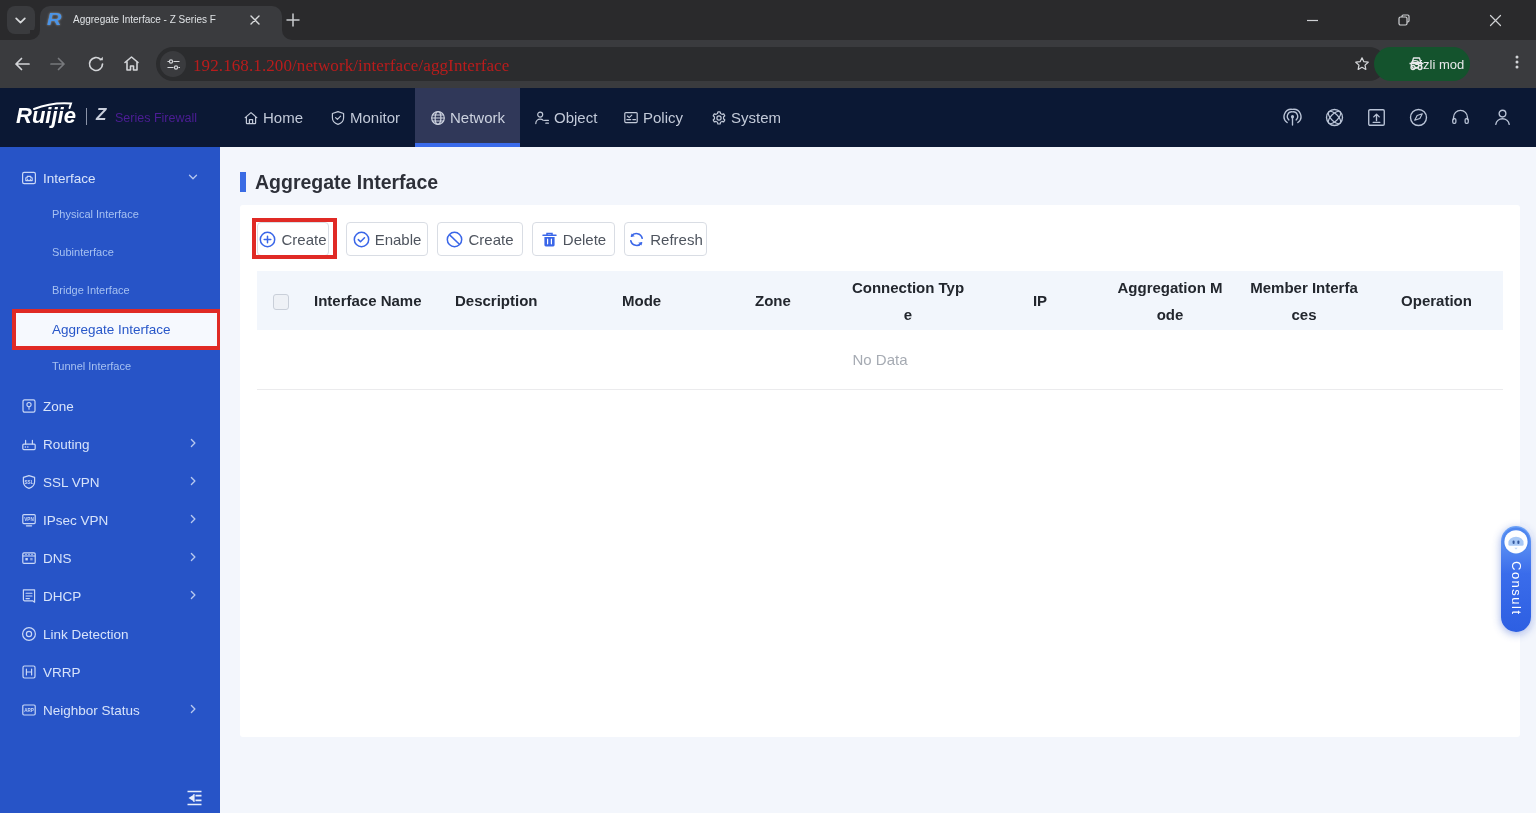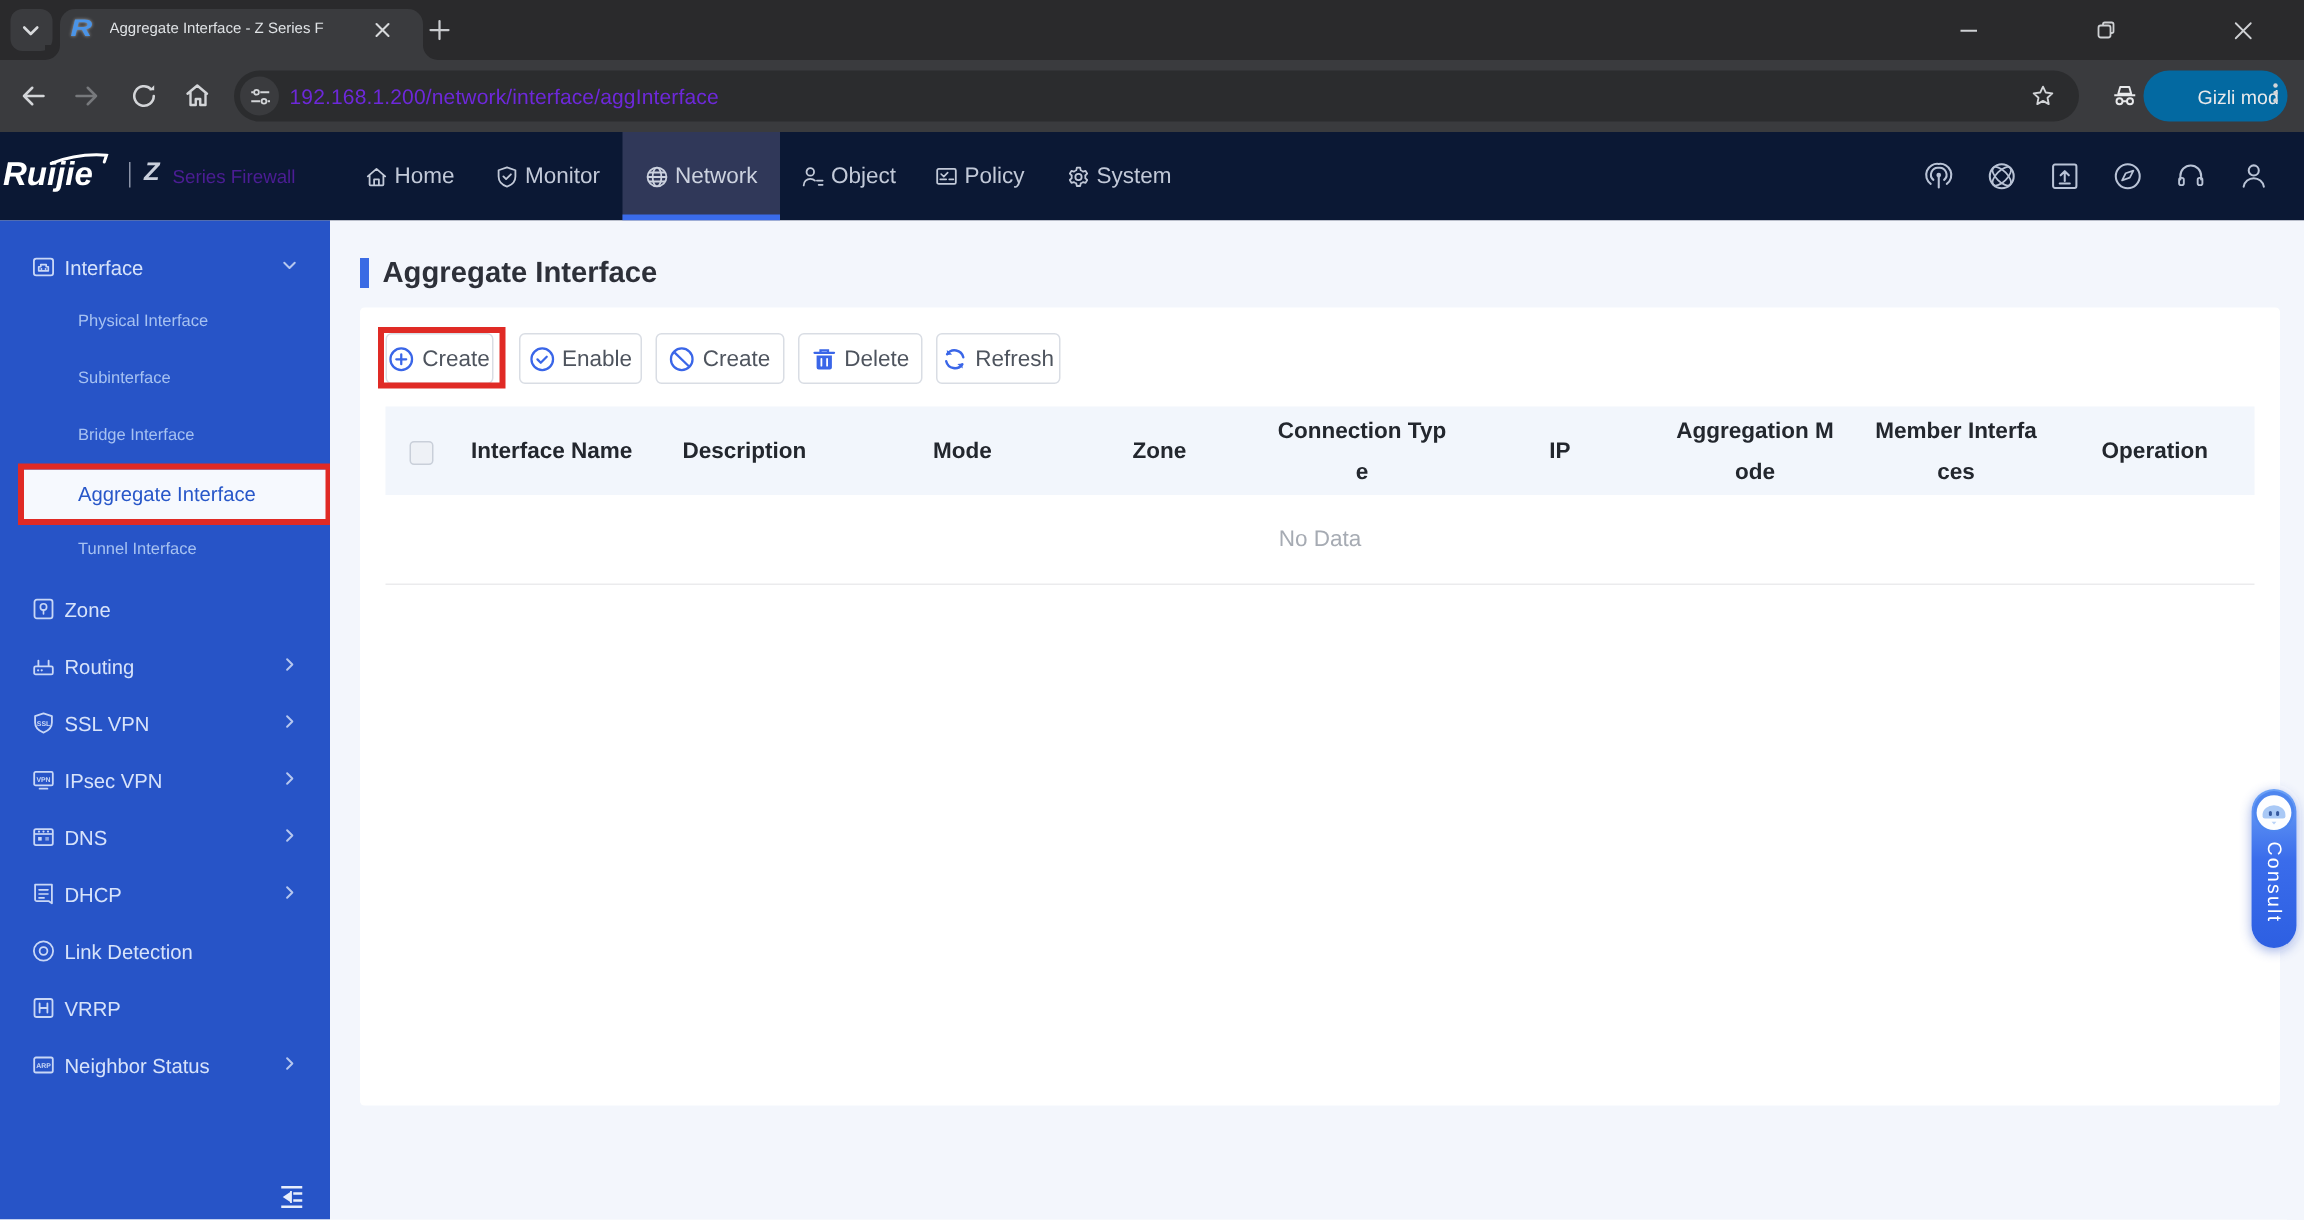--- a/index.html
+++ b/index.html
@@ -14,27 +14,27 @@
 #tab { left:40px; top:6px; width:242px; height:34px; background:#3a3b3e; border-radius:10px 10px 0 0; }
 .tabcurve { width:10px; height:10px; bottom:0; background:#3a3b3e; }
 .tabcurve:before { content:""; position:absolute; width:10px; height:10px; background:#2a2a2c; }
 #tcl { left:30px; top:30px; } #tcl:before { border-bottom-right-radius:10px; }
 #tcr { left:282px; top:30px; } #tcr:before { border-bottom-left-radius:10px; }
 #tabtitle { left:73px; top:14px; font-size:10px; color:#dfe2e5; width:172px; white-space:nowrap; overflow:hidden;
   -webkit-mask-image:linear-gradient(90deg,#000 82%,transparent 100%); }
 #favicon { left:47px; top:11px; font-size:16px; font-weight:bold; font-style:italic; color:#4a94e8; text-shadow:0 0 2px rgba(255,255,255,.55); transform:scaleX(1.25); transform-origin:left; }
 #omnibox { left:156px; top:47px; width:1230px; height:34px; border-radius:17px; background:#2b2c2e; }
 #siteinfo { left:160px; top:51px; width:26px; height:26px; border-radius:13px; background:#3a3b3e; }
-#url { left:193px; top:56px; font-size:14px; color:#6d28d9; letter-spacing:.1px; }
-#gizli { left:1429px; top:47px; width:96px; height:34px; border-radius:17px; background:#0369a1; color:#e8e9eb; font-size:13px; }
+#url { left:193px; top:56px; font-size:17px; color:#b91c1c; letter-spacing:.1px;font-family:Liberation Serif, serif; }
+#gizli { left:1374px; top:47px; width:96px; height:34px; border-radius:17px; background:#14532d; color:#e8e9eb; font-size:13px; }
 #gizli span { position:absolute; left:36px; top:10px; }
 
 
 #appbar { left:0; top:88px; width:1536px; height:59px; background:#0b1834; }
-#logo { left:2px; top:103px; color:#fff; font-size:22px; font-weight:bold; font-style:italic; letter-spacing:0px;text-align:center; }
+#logo { left:16px; top:103px; color:#fff; font-size:22px; font-weight:bold; font-style:italic; letter-spacing:0px;text-align:center; }
 #logosep { left:86px; top:108px; width:1px; height:17px; background:#8b93a8; }
 #zlogo { left:96px; top:105px; color:#c9cfdc; font-size:17px; font-weight:bold; font-style:italic; }
 #serieslbl { left:115px; top:111px; color:#4c1d95; font-size:12.5px; }
 .navitem { top:88px; height:59px; color:#c2c9d8; font-size:15px; display:flex; align-items:center; gap:4px; }
 .navitem svg { width:16px; height:16px; }
 #nav-network { left:415px; width:105px; justify-content:center; background:#303859; border-bottom:4px solid #3a6bea; color:#ccd2df; padding-top:4px; }
 .ticon { top:107px; width:21px; height:21px; }
 .ticon svg { width:21px; height:21px; }
 
 

